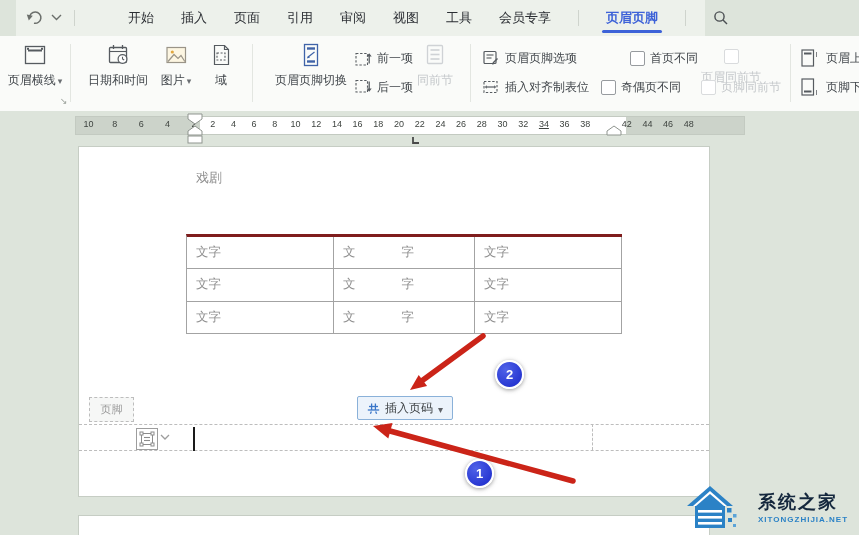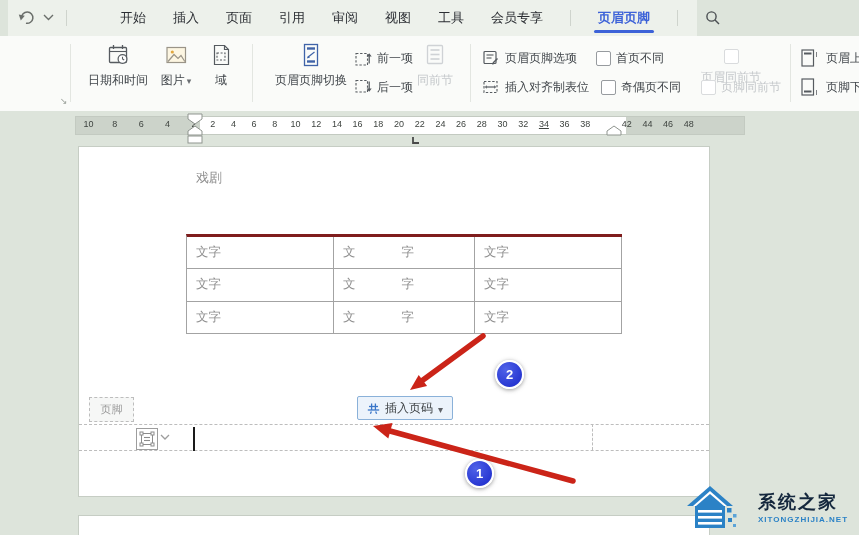--- a/index.html
+++ b/index.html
@@ -1,19 +1,19 @@
 <!DOCTYPE html>
 <html><head>
 <meta charset="utf-8">
 <style>
   html,body{margin:0;padding:0;}
   #app{position:relative;width:859px;height:535px;overflow:hidden;background:#dde4db;
        font-family:"Liberation Sans","DejaVu Sans",sans-serif;color:#3c4043;-webkit-user-select:none;}
   
-  .titlebar{position:absolute;left:8px;top:0;width:689px;height:36px;background:#edf1eb;border-bottom:1px solid #0ea5e9;}
+  .titlebar{position:absolute;left:16px;top:0;width:689px;height:36px;background:#edf1eb;border-bottom:1px solid #0ea5e9;}
   .tb-icon{position:absolute;top:9px;cursor:pointer;}
   .tb-sep{position:absolute;top:10px;width:1px;height:16px;background:#cfd4cd;}
   .tabs{position:absolute;left:112px;top:0;height:36px;display:flex;align-items:center;gap:27px;}
   .tab{font-size:13px;color:#2b2e33;white-space:nowrap;cursor:pointer;position:relative;height:36px;line-height:36px;}
   .tab.active{color:#3d62d8;font-weight:bold;}
   .tab.active::after{content:"";position:absolute;left:-4px;right:-4px;bottom:3px;height:3px;background:#3d62d8;border-radius:2px;}
   .tabs .vsep{width:1px;height:16px;background:#cfd4cd;}
   
   .ribbon{position:absolute;left:0;top:36px;width:859px;height:75px;background:#fafbf9;border-bottom:1px solid #d5dbd3;}
   .rsep{position:absolute;top:8px;width:1px;height:58px;background:#e3e6e1;}
@@ -90,20 +90,31 @@
       <span style="cursor:pointer;">
         <svg width="16" height="16" viewBox="0 0 16 16">
             <circle cx="6.5" cy="6.5" r="4.6" fill="none" stroke="#4a4e52" stroke-width="1.4"></circle>
             <line x1="10" y1="10" x2="14" y2="14" stroke="#4a4e52" stroke-width="1.4"></line>
           </svg>
       </span>
     </div>
   </div>
 
   <div class="ribbon">
+    <div class="bigbtn" style="left:5px;width:60px;">
+      <span>
+        <svg width="26" height="26" viewBox="0 0 26 26">
+            <rect x="3.5" y="4.5" width="19" height="17" fill="none" stroke="#565b60" stroke-width="1.3"></rect>
+            <line x1="6" y1="8.5" x2="20" y2="8.5" stroke="#565b60" stroke-width="2"></line>
+            <rect x="5" y="5.8" width="2" height="2" fill="#565b60"></rect>
+            <rect x="19" y="5.8" width="2" height="2" fill="#565b60"></rect>
+          </svg>
+      </span>
+      <span class="lbl caret-after">页眉横线</span>
+    </div>
     <span class="launcher">↘</span>
     <span class="rsep" style="left:70px;"></span>
 
     <div class="bigbtn" style="left:84px;width:68px;">
       <span>
         <svg width="26" height="26" viewBox="0 0 26 26">
             <rect x="4.5" y="5.5" width="17" height="15" rx="1" fill="none" stroke="#565b60" stroke-width="1.3"></rect>
             <line x1="8.5" y1="3" x2="8.5" y2="7" stroke="#565b60" stroke-width="1.3"></line>
             <line x1="17.5" y1="3" x2="17.5" y2="7" stroke="#565b60" stroke-width="1.3"></line>
             <line x1="4.5" y1="9.5" x2="21.5" y2="9.5" stroke="#565b60" stroke-width="1.1"></line>
@@ -199,21 +210,21 @@
         <svg width="18" height="18" viewBox="0 0 18 18">
             <rect x="2" y="3.5" width="13" height="11" fill="none" stroke="#565b60" stroke-width="1.1" stroke-dasharray="2.4 1.7"></rect>
             <line x1="4.5" y1="9" x2="12.5" y2="9" stroke="#565b60" stroke-width="1.2"></line>
             <polygon points="4.8,7.3 2.8,9 4.8,10.7" fill="#565b60"></polygon>
             <polygon points="12.2,7.3 14.2,9 12.2,10.7" fill="#565b60"></polygon>
           </svg>
       </span>
       <span>插入对齐制表位</span>
     </div>
 
-    <div class="smallbtn" style="left:572px;top:13px;padding-left:24px;">
+    <div class="smallbtn" style="left:606px;top:13px;padding-left:24px;">
       <span class="cb"></span>
       <span>首页不同</span>
     </div>
     <div class="smallbtn" style="left:601px;top:42px;">
       <span class="cb"></span>
       <span>奇偶页不同</span>
     </div>
     <div class="smallbtn disabled" style="left:701px;top:13px;flex-direction:column;">
       <span class="cb disabled"></span>
       <span>页眉同前节</span>

